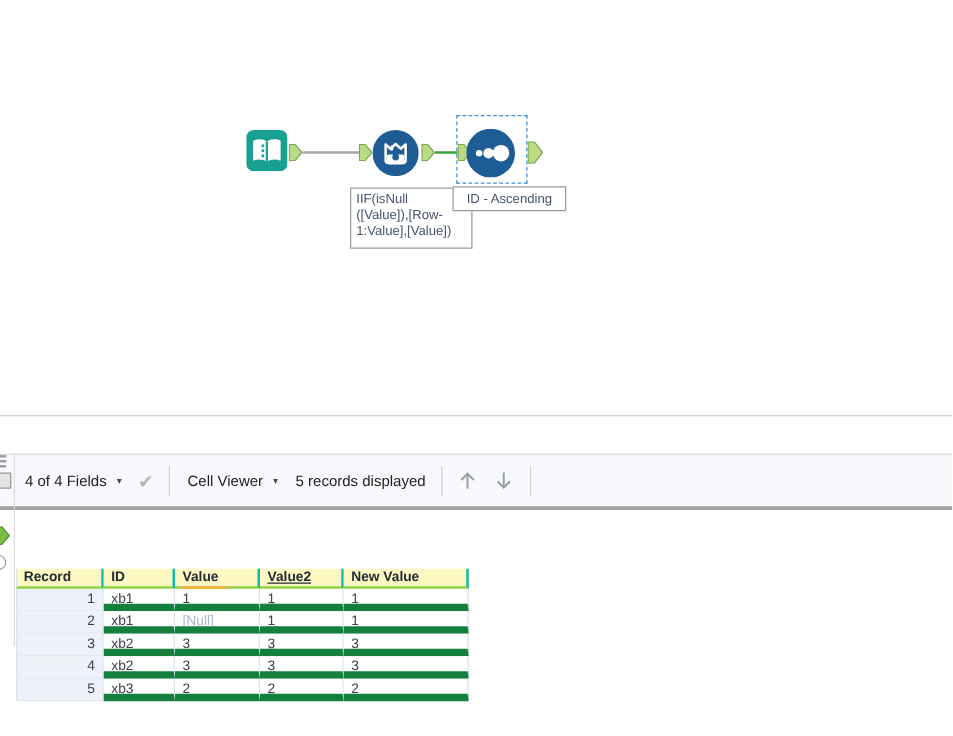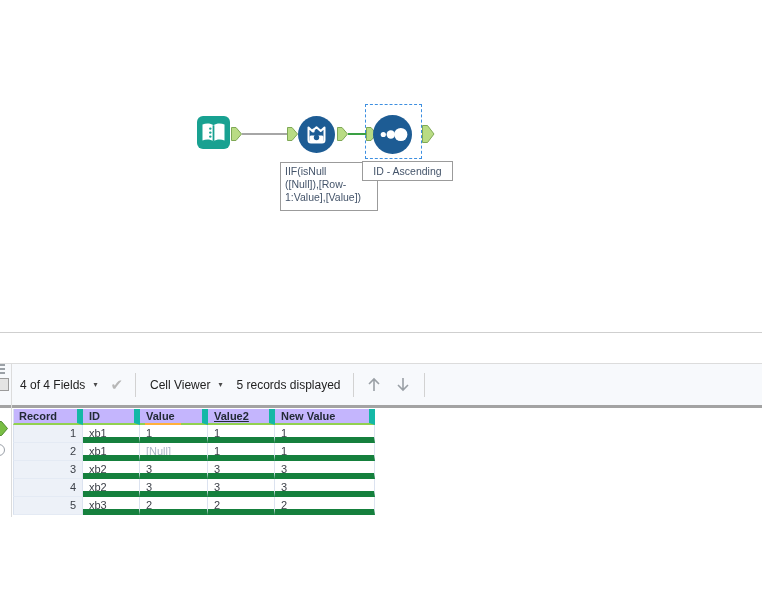--- a/index.html
+++ b/index.html
@@ -42,39 +42,39 @@
   .strip-grid-partial { position:absolute; left:0; top:364px; width:5px; height:10px;
       border-top:2px solid #9aa0a6; border-bottom:2px solid #9aa0a6; }
   .strip-grid-partial:before { content:""; position:absolute; left:0; top:2px; width:5px; height:2px; background:#9aa0a6; }
   .strip-square { position:absolute; left:-3px; top:378px; width:12px; height:13px; background:#e4e4e4; border:1px solid #9b9b9b; }
   .strip-anchor { position:absolute; left:-3px; top:421px; width:11px; height:15px; }
   .strip-circle { position:absolute; left:-7px; top:444px; width:12px; height:12px; border-radius:50%; border:1.5px solid #9aa0a8; background:#fff; }
 
   
   .grid { position:absolute; left:13px; top:409px; font-size:11px; }
   .thead { display:flex; }
-  .hcell { height:16px; background:#c4b5fd; font-weight:bold; color:#222a36; line-height:13px;
-           padding:1px 0 0 6px; border-right:6px solid #14b8a6; border-bottom:2px solid #92d14f;
-           position:relative; }
+  .hcell { height:16px; background:#fef9c3; font-weight:bold; color:#222a36; line-height:13px;
+           padding:1px 0 0 6px; border-right:2px solid #14b8a6; border-bottom:2px solid #92d14f;
+           position:relative;margin-top:46px; }
   .hcell.first { border-left:1px solid #d9e1ee; padding-left:5px; }
   .orange-underline { position:absolute; left:5px; bottom:-2px; width:36px; height:2px; background:#ffb03a; }
   .trow { display:flex; }
   .tcell { height:18px; background:#fff; color:#3c4048; line-height:17px; padding-left:6px;
            border-right:1px solid #dce3f0; border-bottom:6px solid #15803d; overflow:hidden; }
   .tcell.c0 { background:#edf1f8; text-align:right; padding-right:6px; padding-left:0;
               border-left:1px solid #d9e1ee; border-bottom:1px solid #e4eaf4; }
   .tcell.null { color:#abb6c6; }
   .c0 { width:70px; } .c1 { width:57px; } .c2 { width:68px; } .c3 { width:67px;text-decoration:underline; } .c4 { width:100px; }
 </style>
 </head>
 <body>
 
 <div class="screen">
 
-  <div style="position:absolute; left:0; top:12px; width:762px; height:332px;">
+  <div style="position:absolute; left:0; top:0; width:762px; height:332px;">
 
     <div class="tool" style="left:197px; top:104px;">
       <span>
         <svg width="33" height="33" viewBox="0 0 33 33">
           <rect x="0" y="0" width="33" height="33" rx="6" fill="#18a191"></rect>
           <path d="M5.5 8.6 C9 6.9 13.6 7.1 16.5 9.3 C19.4 7.1 24 6.9 27.5 8.6 L27.5 24.6 C24 23.1 19.4 23.3 16.5 25.3 C13.6 23.3 9 23.1 5.5 24.6 Z" fill="#ffffff"></path>
           <path d="M16.5 9.3 L16.5 25.3" stroke="#18a191" stroke-width="1.8" fill="none"></path>
           <circle cx="13.3" cy="12.6" r="1.2" fill="#18a191"></circle>
           <circle cx="13.3" cy="16.6" r="1.2" fill="#18a191"></circle>
           <circle cx="13.3" cy="20.6" r="1.2" fill="#18a191"></circle>
@@ -136,21 +136,21 @@
     </div>
 
     <div class="anchor" style="left:422px; top:113px;">
       <svg width="13" height="18" viewBox="0 0 13 18">
         <polygon points="0.5,0.5 5.5,0.5 12,9 5.5,17.5 0.5,17.5" fill="#b9dc84" stroke="#7fa855" stroke-linejoin="round"></polygon>
       </svg>
     </div>
 
     <div class="annotation formula">
       <div>IIF(isNull</div>
-      <div>([Null]),[Row-</div>
+      <div>([Value]),[Row-</div>
       <div>1:Value],[Value])</div>
     </div>
 
     <div class="annotation sort">ID - Ascending</div>
   </div>
 
   <div class="pane-topline"></div>
 
 
   <div class="toolbar">

